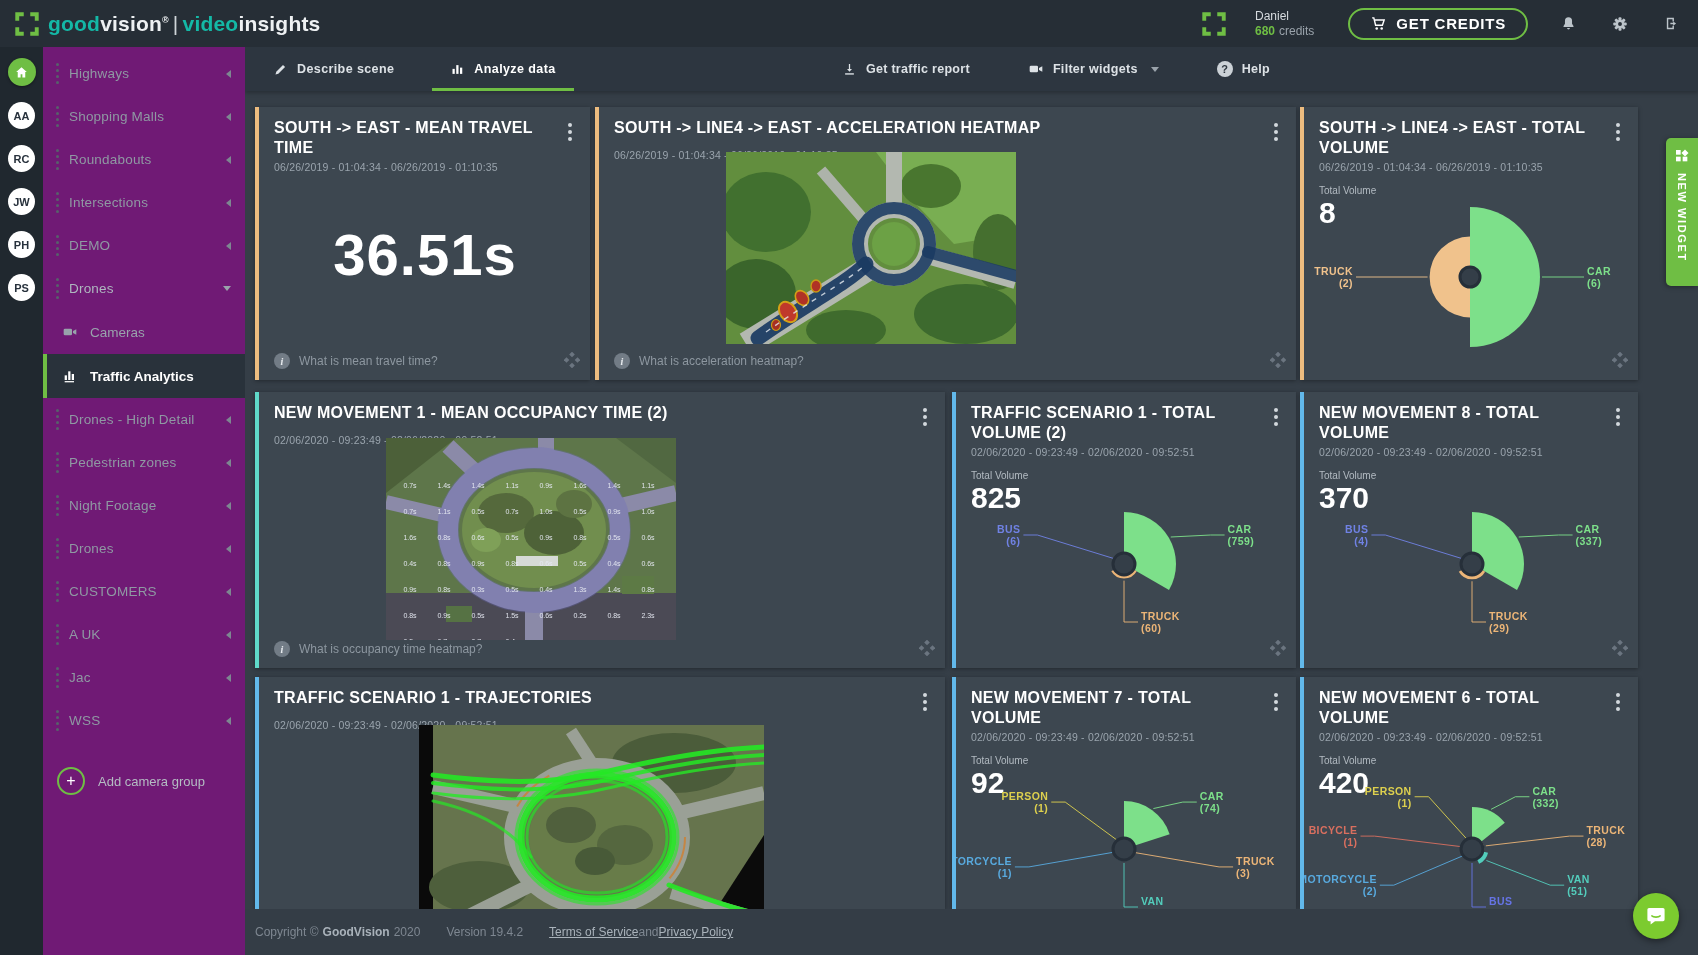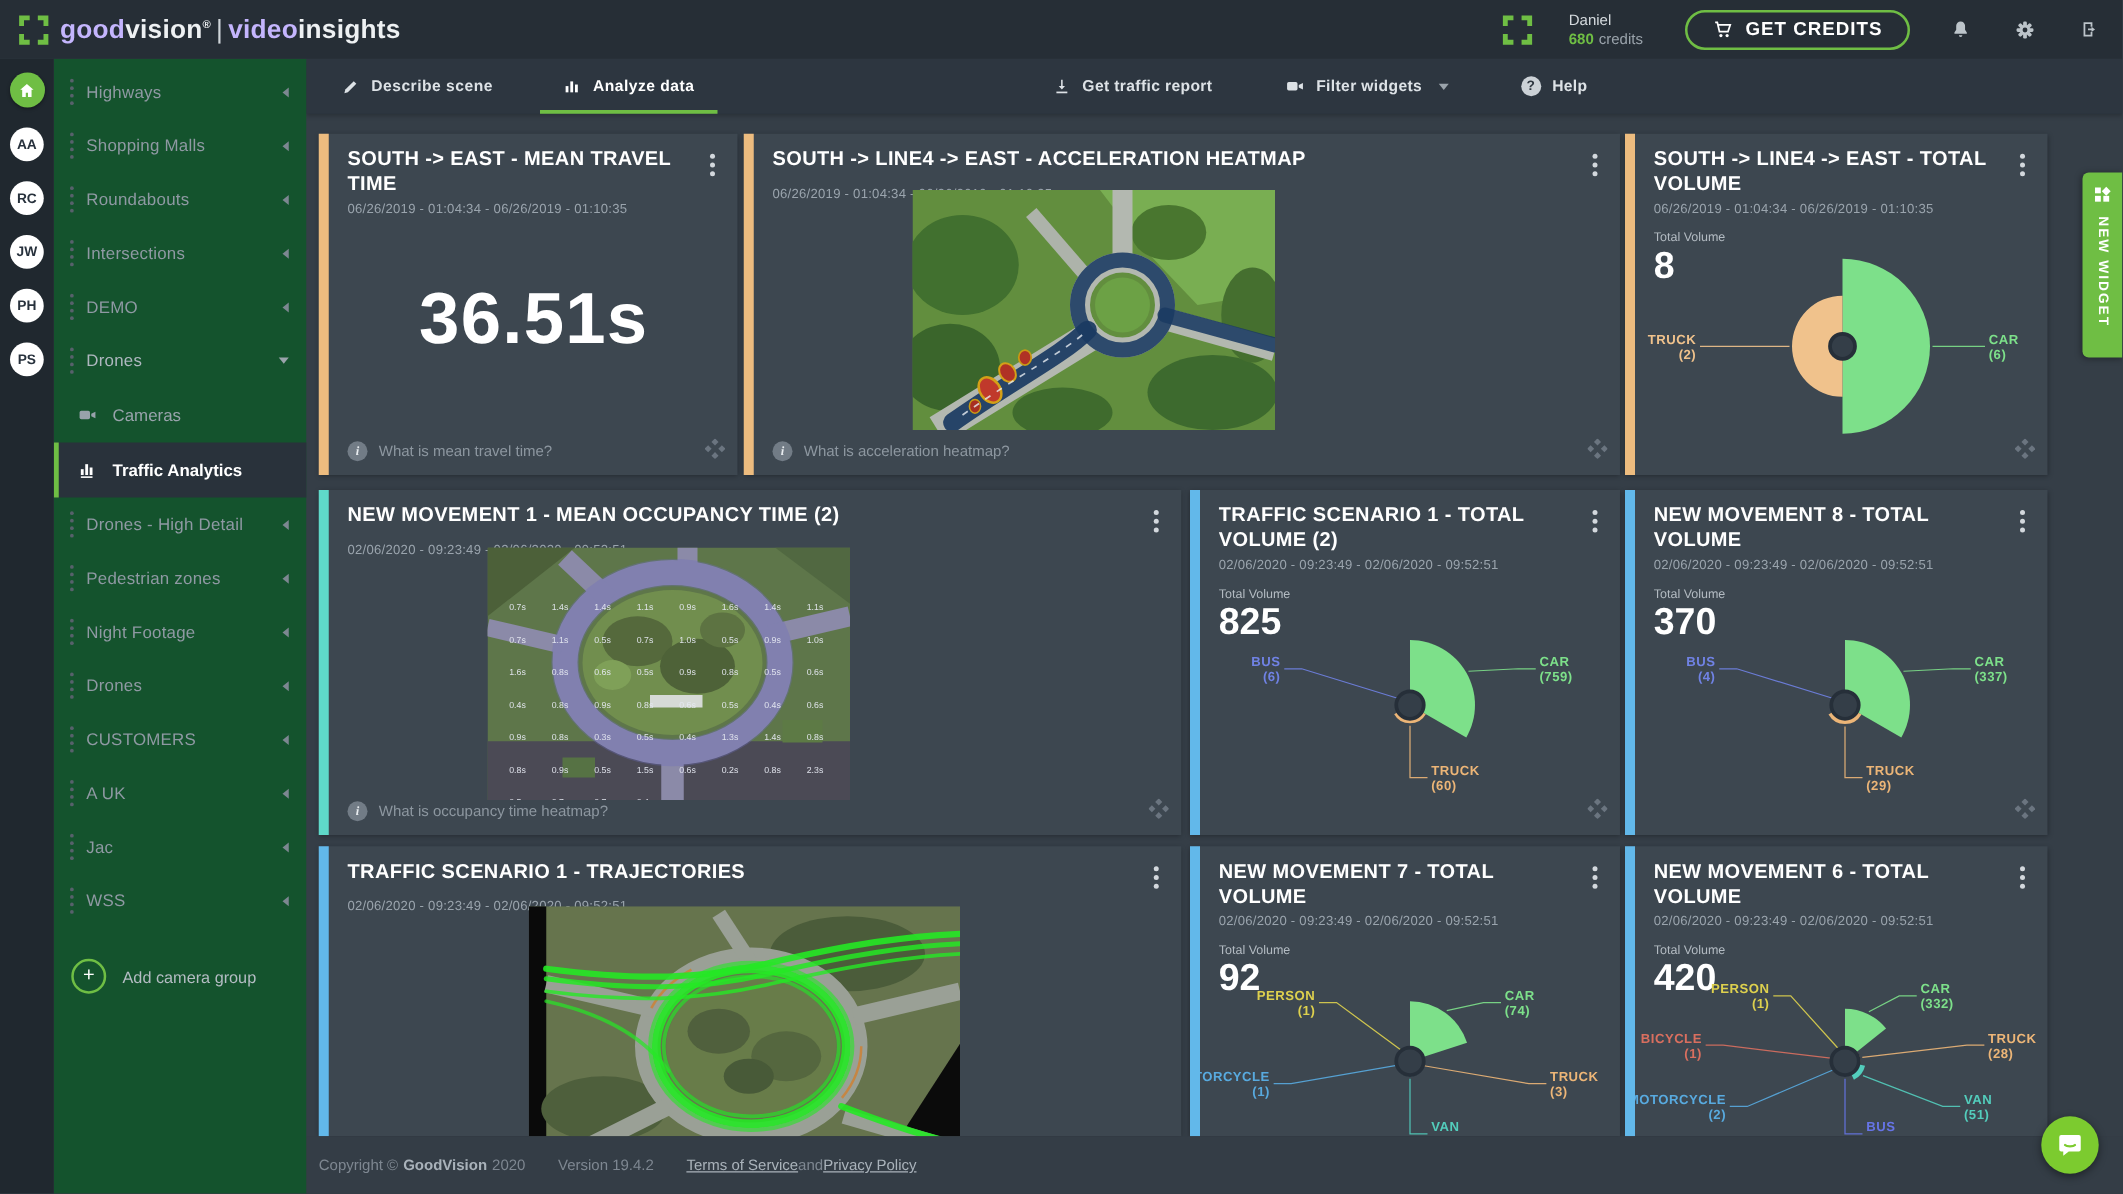--- a/index.html
+++ b/index.html
@@ -2,39 +2,39 @@
 <html><head>
 <meta charset="utf-8">
 <style>
   html,body{margin:0;padding:0;background:#353e47;font-family:"Liberation Sans",sans-serif;}
   .app{position:relative;width:1698px;height:955px;overflow:hidden;background:#353e47;}
 
   
   .hdr{position:absolute;left:0;top:0;width:1698px;height:47px;background:#262e36;display:flex;align-items:center;justify-content:space-between;padding:0 14px;box-sizing:border-box;z-index:30;}
   .brand{display:flex;align-items:center;gap:8px;}
   .brand-text{font-size:21px;font-weight:700;letter-spacing:.2px;}
-  .g-green{color:#c4b5fd;}
+  .g-green{color:#14b8a6;}
   .g-white{color:#eef1f3;}
   .g-reg{color:#eef1f3;font-size:9px;vertical-align:super;font-weight:700;}
   .g-pipe{color:#cfd5d9;font-weight:400;margin:0 4px;}
   .hdr-right{display:flex;align-items:center;gap:28px;}
   .user-block{display:flex;flex-direction:column;line-height:1.25;margin-right:6px;}
   .user-name{color:#d6dbdf;font-size:12px;}
   .user-credits{font-size:12px;color:#9aa3ab;}
   .user-credits b{color:#6fbe44;margin-right:4px;}
   .get-credits{display:flex;align-items:center;gap:9px;height:32px;padding:0 20px;border:2px solid #6fbe44;border-radius:17px;background:transparent;color:#fff;font-weight:700;font-size:15px;letter-spacing:.8px;cursor:pointer;font-family:inherit;}
   .hicon{display:flex;align-items:center;justify-content:center;width:24px;height:24px;cursor:pointer;}
 
   
   .rail{position:absolute;left:0;top:47px;width:43px;bottom:0;background:#20282f;display:flex;flex-direction:column;align-items:center;padding-top:11px;gap:16px;box-sizing:border-box;z-index:20;}
   .home-btn{width:28px;height:28px;border-radius:50%;background:#6fbe44;display:flex;align-items:center;justify-content:center;cursor:pointer;box-shadow:0 1px 3px rgba(0,0,0,.4);}
   .avatar{width:27px;height:27px;border-radius:50%;background:#fff;color:#27313c;font-size:11px;font-weight:700;display:flex;align-items:center;justify-content:center;cursor:pointer;}
 
   
-  .sidebar{position:absolute;left:43px;top:47px;width:202px;bottom:0;background:#14532d;box-sizing:border-box;padding-top:5px;z-index:10;}
+  .sidebar{position:absolute;left:43px;top:47px;width:202px;bottom:0;background:#701a75;box-sizing:border-box;padding-top:5px;z-index:10;}
   .sitem{height:43px;display:flex;align-items:center;padding:0 14px 0 13px;color:#8f99a3;font-size:13.5px;cursor:pointer;letter-spacing:.2px;}
   .handle{display:flex;flex-direction:column;gap:3px;margin-right:10px;}
   .handle i{width:3px;height:3px;border-radius:50%;background:#57616b;}
   .slabel{flex:1;}
   .arr-left{width:0;height:0;border-top:4px solid transparent;border-bottom:4px solid transparent;border-right:5px solid #7d8791;}
   .arr-down{width:0;height:0;border-left:4px solid transparent;border-right:4px solid transparent;border-top:5px solid #9aa3ab;}
   .subitem{height:44px;display:flex;align-items:center;gap:12px;padding-left:19px;color:#99a3ac;font-size:13.5px;cursor:pointer;}
   .subitem.active{background:#29323b;border-left:4px solid #6fbe44;padding-left:15px;color:#fff;font-weight:700;}
   .addgroup{display:flex;align-items:center;gap:13px;margin:25px 0 0 14px;color:#b4bcc3;font-size:13px;cursor:pointer;}
   .pluscirc{width:24px;height:24px;border:2px solid #6fbe44;border-radius:50%;display:flex;align-items:center;justify-content:center;color:#fff;font-size:16px;font-weight:400;line-height:1;}
@@ -42,21 +42,21 @@
   
   .tabbar{position:absolute;left:245px;top:47px;right:0;height:44px;background:#2d3640;display:flex;align-items:center;box-shadow:0 2px 4px rgba(0,0,0,.25);z-index:5;}
   .tab{position:relative;display:flex;align-items:center;gap:9px;height:100%;padding:0 28px;color:#dde2e6;font-size:12.5px;font-weight:700;letter-spacing:.4px;cursor:pointer;}
   .tab.active{color:#fff;}
   .tab.active::after{content:"";position:absolute;left:10px;right:10px;bottom:0;height:3px;background:#6fbe44;}
   .tb-right{margin-left:auto;display:flex;align-items:center;gap:58px;padding-right:428px;}
   .tb-item{display:flex;align-items:center;gap:9px;color:#dde2e6;font-size:12.5px;font-weight:700;letter-spacing:.3px;cursor:pointer;white-space:nowrap;}
   .qmark{width:16px;height:16px;border-radius:50%;background:#ccd2d7;color:#2d363f;font-size:11px;font-weight:700;display:flex;align-items:center;justify-content:center;}
 
   
-  .card{position:absolute;background:#3d4750;border-left:8px solid #c4b5fd;box-shadow:0 1px 4px rgba(0,0,0,.35);box-sizing:border-box;padding:11px 14px 0 15px;overflow:hidden;}
+  .card{position:absolute;background:#3d4750;border-left:4px solid #c4b5fd;box-shadow:0 1px 4px rgba(0,0,0,.35);box-sizing:border-box;padding:11px 14px 0 15px;overflow:hidden;}
   .accent-orange{border-left-color:#edbc7f;}
   .accent-teal{border-left-color:#5fd9c9;}
   .accent-blue{border-left-color:#62b8ea;}
   .chead{display:flex;align-items:flex-start;}
   .ctitle{margin:0;flex:1;color:#fff;font-size:16px;font-weight:700;line-height:1.25;letter-spacing:.3px;padding-right:6px;}
   .kebab{margin-left:auto;display:flex;flex-direction:column;gap:3px;background:none;border:0;cursor:pointer;padding:5px 4px;}
   .kebab i{width:4px;height:4px;border-radius:50%;background:#d3d8dd;}
   .cdate{font-size:10.5px;color:#9aa4ad;margin-top:3px;letter-spacing:.2px;}
   .tlabel{font-size:10px;color:#b3bbc2;margin-top:12px;}
   .tvalue{font-size:30px;font-weight:700;color:#fff;line-height:1.15;}

